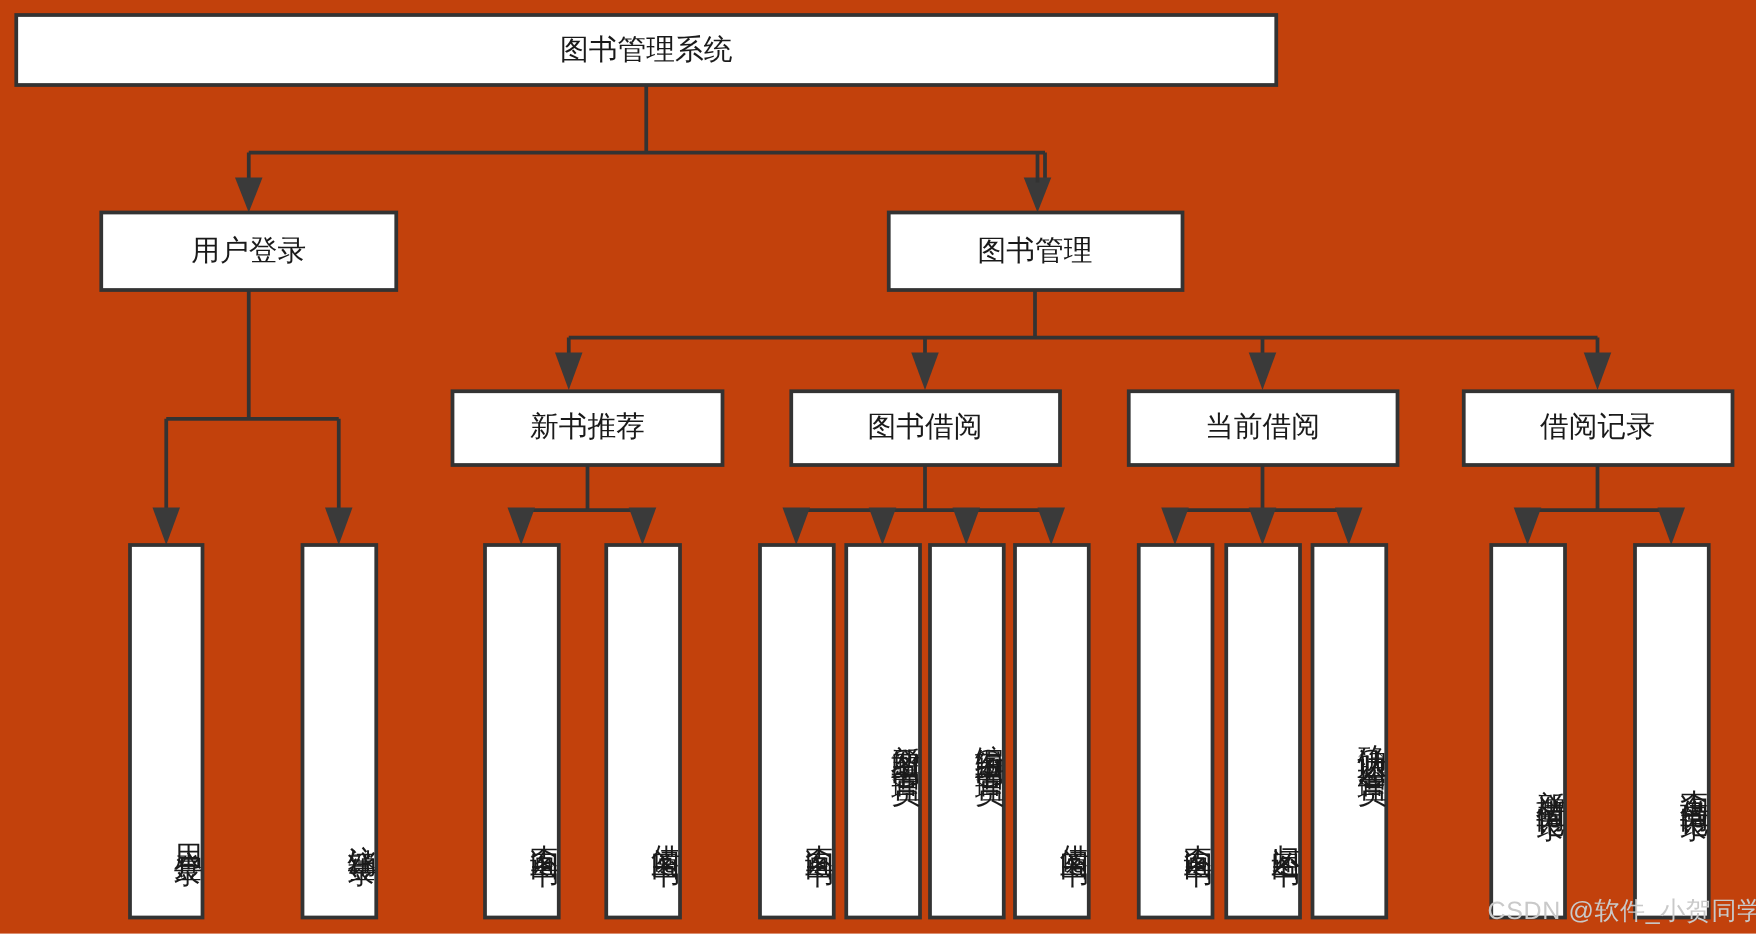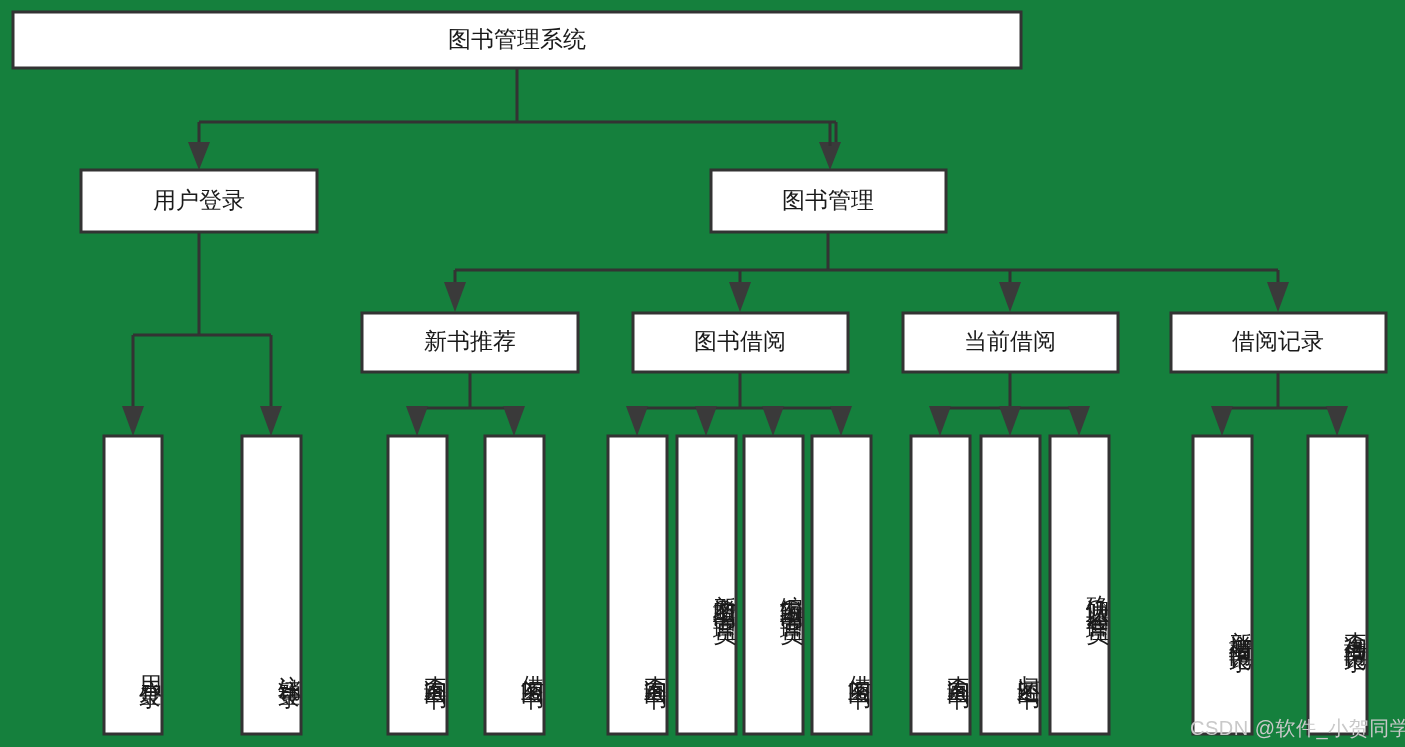--- a/index.html
+++ b/index.html
@@ -7,21 +7,21 @@
     padding: 0;
     background: #ffffff;
   }
   body {
     font-family: "Liberation Sans", "DejaVu Sans", sans-serif;
   }
   #diagram-root {
     position: relative;
     width: 1405px;
     height: 747px;
-    background: #15803d;
+    background: #c2410c;
     overflow: hidden;
   }
   svg#tree-svg {
     position: absolute;
     top: 0; left: 0;
     width: 1405px;
     height: 747px;
     display: block;
   }
   .node-box {

